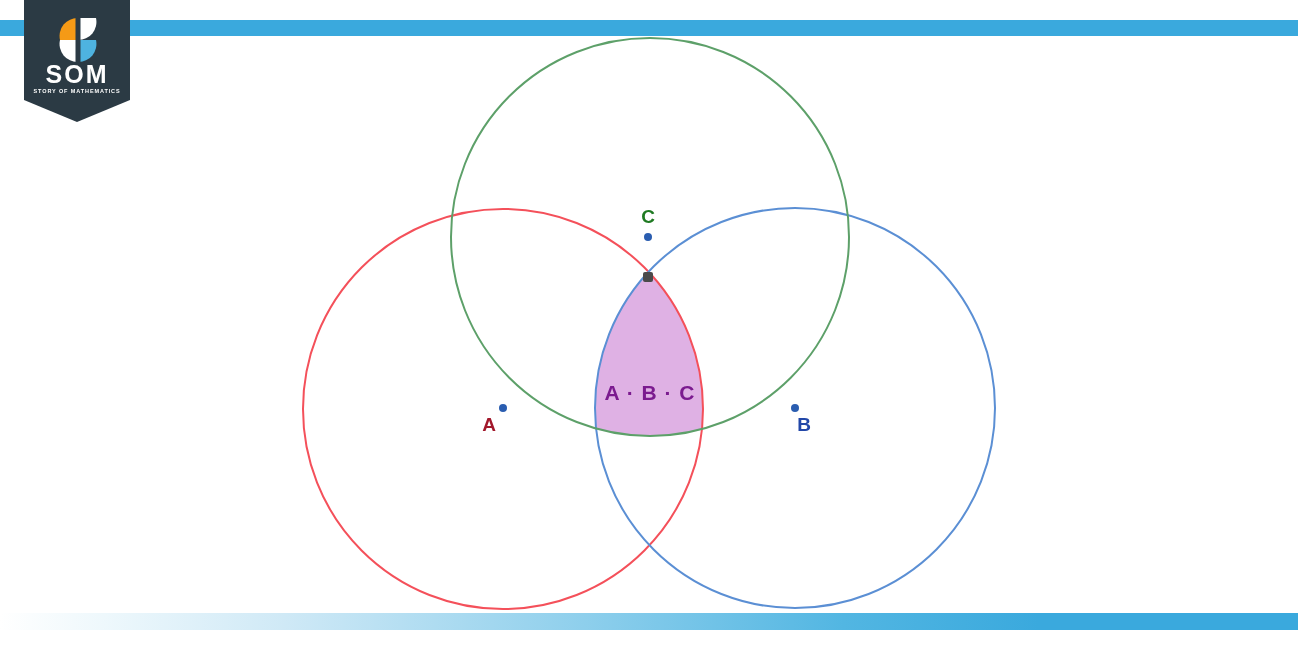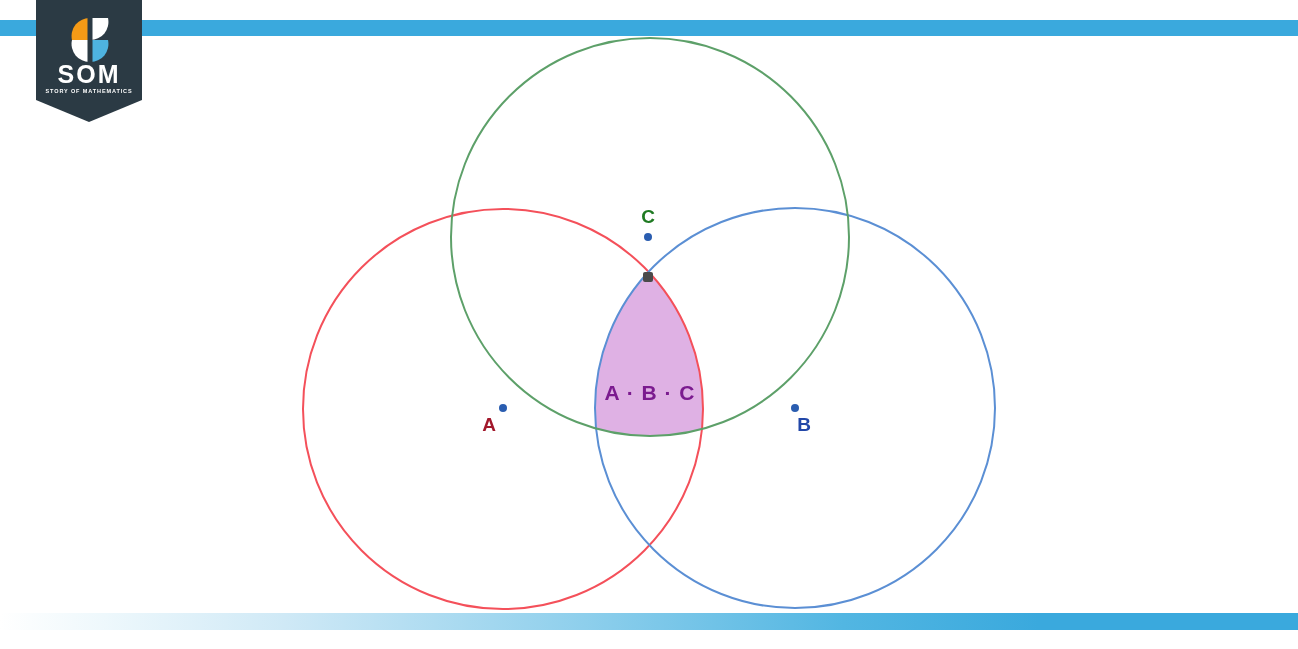--- a/index.html
+++ b/index.html
@@ -34,21 +34,21 @@
     left: 0;
     top: 613px;
     width: 1298px;
     height: 17px;
     background: linear-gradient(to right, #ffffff 0%, #eef8fc 8%, #cfe9f6 22%, #8ecfec 45%, #52b6e2 65%, #3aa9dd 80%, #3aa9dd 100%);
   }
 
   
   #logo {
     position: absolute;
-    left: 36px;
+    left: 24px;
     top: 0px;
     width: 106px;
     height: 122px;
   }
   #logo .shield {
     position: absolute;
     left: 0;
     top: 0;
     width: 106px;
     height: 122px;

